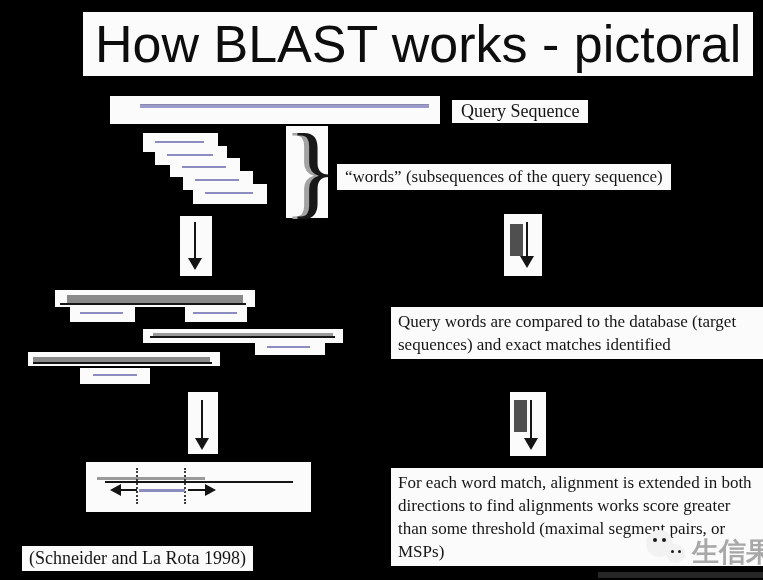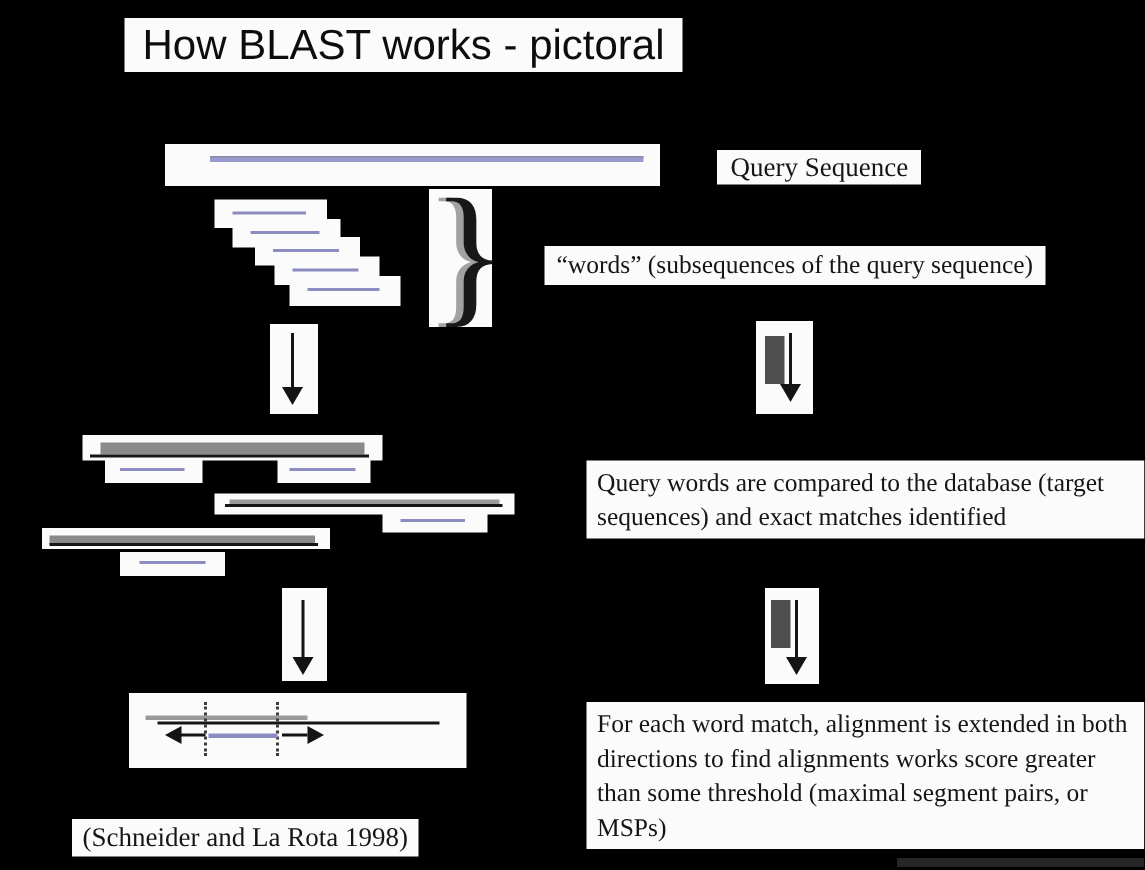--- a/index.html
+++ b/index.html
@@ -4,26 +4,26 @@
 <style>
   html,body { margin:0; padding:0; background:#000; }
   .canvas {
     position:relative; width:763px; height:580px;
     background:#000; overflow:hidden;
     font-family:"Liberation Serif", serif; color:#141414;
   }
   .patch { position:absolute; background:#fbfbfb; }
   .label {
     position:absolute; background:#fbfbfb; color:#151515;
-    font-family:"Liberation Serif", serif; white-space:nowrap;margin-left:26px;
+    font-family:"Liberation Serif", serif; white-space:nowrap;
   }
   .title {
     position:absolute; left:83px; top:12px;
     font-family:"Liberation Sans", sans-serif;
-    font-size:28px; font-weight:400; color:#0d0d0d;
+    font-size:52px; font-weight:400; color:#0d0d0d;
     background:#fbfbfb; padding:2px 12px; white-space:nowrap;
   }
   .hline { position:absolute; }
   .qline { background:#9a9ace; border-top:1px solid #8a8aa8; }
   .wline { background:#8c8cc0; }
   .dbbar { background:#8a8a8a; }
   .bkline { background:#161616; }
   .gline  { background:#9a9a9a; }
   .stem { position:absolute; background:#141414; }
   .head-down { position:absolute; width:0; height:0;
@@ -132,16 +132,25 @@
   <div class="hline wline" style="left:139px; top:489px; width:46px; height:3px;"></div>
   <div class="head-left" style="left:110px; top:484px;"></div>
   <div class="stem" style="left:120px; top:489px; width:17px; height:2px;"></div>
   <div class="stem" style="left:188px; top:489px; width:17px; height:2px;"></div>
   <div class="head-right" style="left:205px; top:484px;"></div>
 
   <div class="textblock" style="left:391px; top:468px; width:358px;">For each word match, alignment is extended in both directions to find alignments works score greater than some threshold (maximal segment pairs, or MSPs)</div>
 
   <div class="label" style="left:22px; top:546px; font-size:18px; padding:2px 7px;">(Schneider and La Rota 1998)</div>
 
+  <div class="wm">
+    <div class="wm-bubble" style="left:6px; top:2px; width:27px; height:27px;"></div>
+    <div class="wm-eye" style="left:13px; top:10px; width:4px; height:4px;"></div>
+    <div class="wm-eye" style="left:22px; top:10px; width:4px; height:4px;"></div>
+    <div class="wm-bubble" style="left:26px; top:16px; width:19px; height:19px;"></div>
+    <div class="wm-eye" style="left:31px; top:22px; width:3px; height:3px;"></div>
+    <div class="wm-eye" style="left:38px; top:22px; width:3px; height:3px;"></div>
+    <div class="wm-text">生信果</div>
+  </div>
 
   <div class="smudge" style="left:598px; top:572px; width:165px; height:6px;"></div>
 
 </div>
 
 </body></html>

